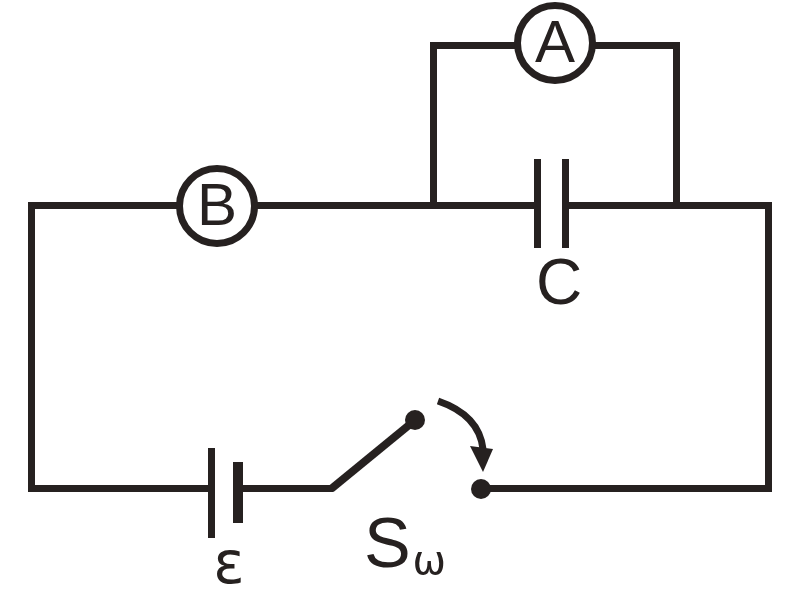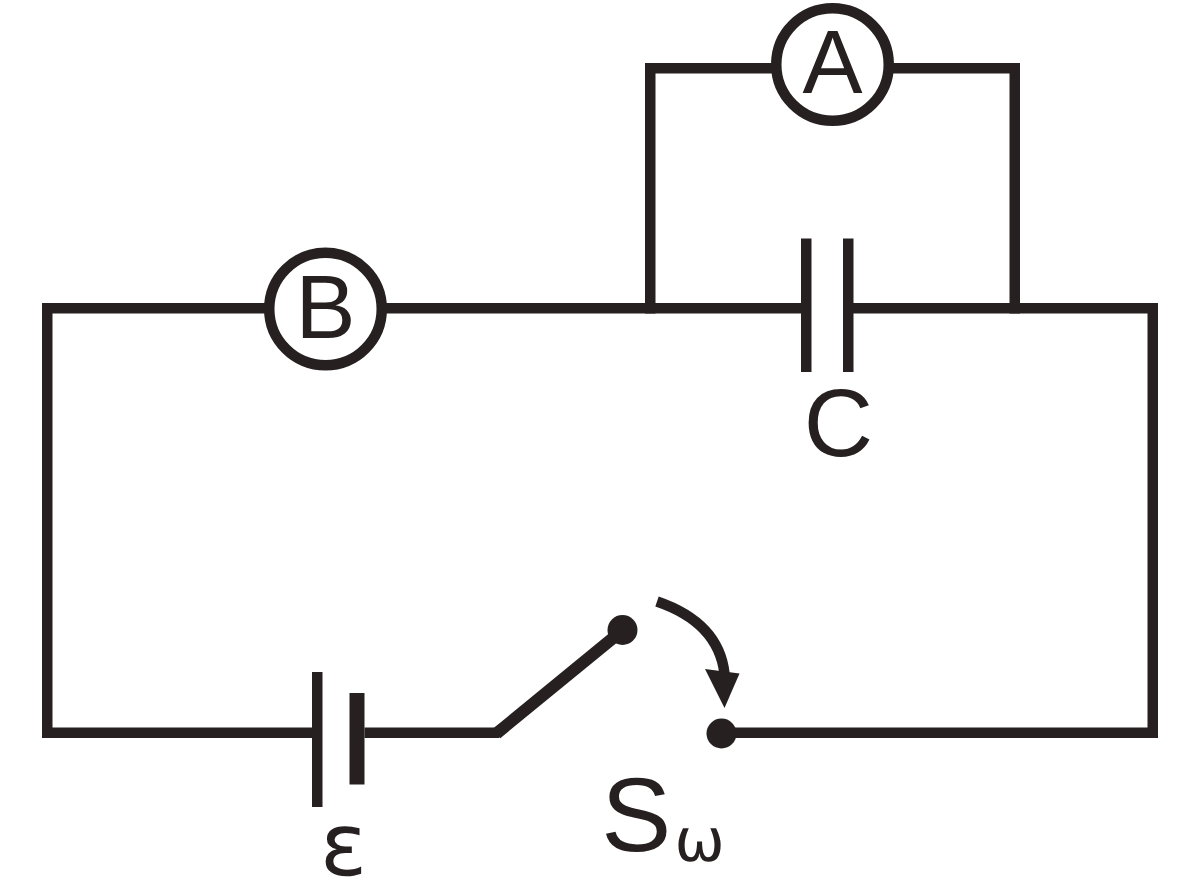--- a/index.html
+++ b/index.html
@@ -85,17 +85,17 @@
 
   <div class="meter" style="left:514px;top:2px;">
     <span>A</span>
   </div>
   <div class="meter" style="left:176px;top:165px;">
     <span>B</span>
   </div>
 
   <div class="lbl lbl-c" style="left:559px;top:282px;">C</div>
   <div class="lbl lbl-emf" style="left:229px;top:563px;">ε</div>
-  <div class="lbl lbl-switch" style="left:404px;top:543px;margin-left:37px;">
+  <div class="lbl lbl-switch" style="left:404px;top:543px;">
     <span>S</span><span class="sub">ω</span>
   </div>
 
 </div>
 
 </body></html>

